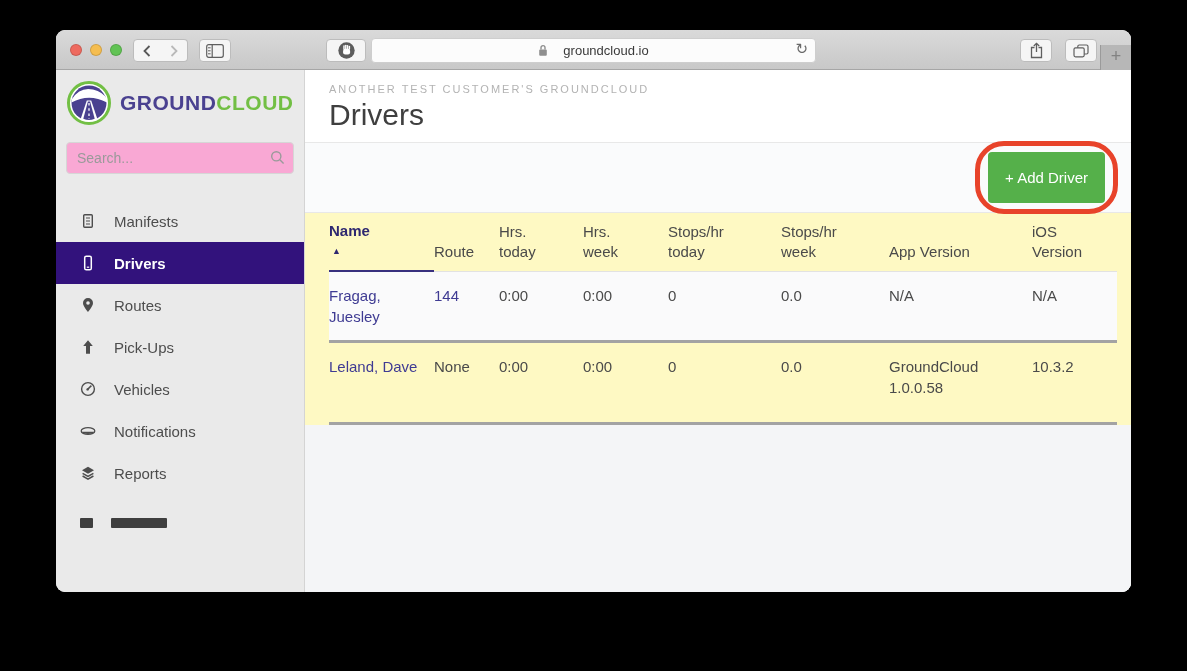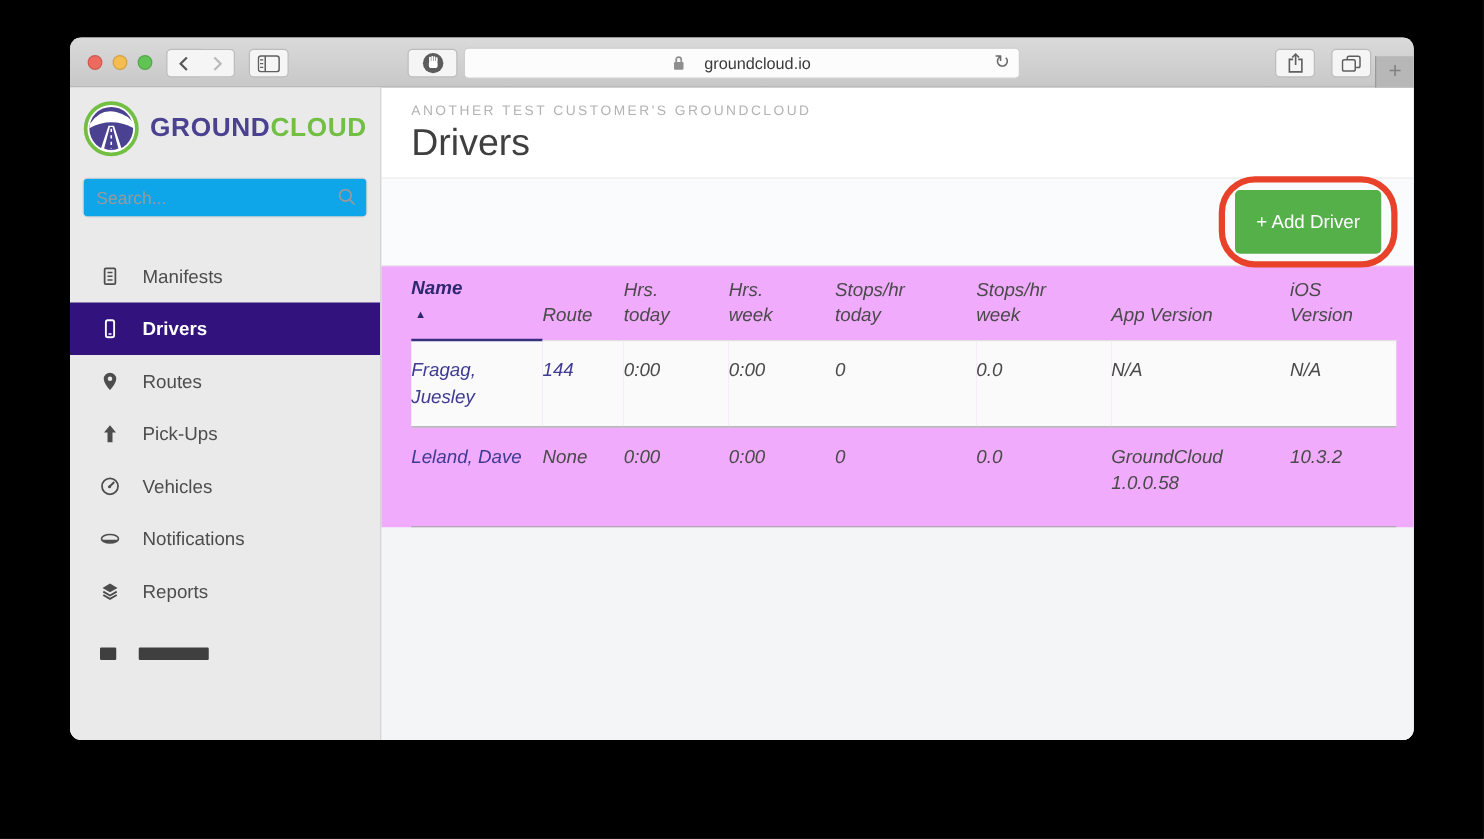--- a/index.html
+++ b/index.html
@@ -38,21 +38,21 @@
   .content { display:flex; height:662px; }
 
   
   .sidebar { width:249px; min-width:249px; background:#eaeaea; border-right:1px solid #d4d4d4;
     overflow:hidden; position:relative; }
   .brand { display:flex; align-items:center; gap:8px; margin:10px 0 0 10px; height:46px; }
   .brand-text { font-size:21px; font-weight:700; letter-spacing:.5px; }
   .brand-ground { color:#4a4190; } .brand-cloud { color:#72bf44; }
   .searchbox { position:relative; margin:16px 10px 0; }
   .searchbox input { width:100%; height:32px; border:1px solid #d6d6d6; border-radius:4px;
-    background:#0ea5e9; padding:0 30px 0 10px; font-size:14px; color:#444;
+    background:#f9a8d4; padding:0 30px 0 10px; font-size:14px; color:#444;
     font-family:"Liberation Sans", sans-serif; outline:none; }
   .searchbox input::placeholder { color:#9a9a9a; }
   .search-ico { position:absolute; right:9px; top:8px; }
 
   .nav { margin-top:26px; }
   .nav-item { height:42px; display:flex; align-items:center; gap:18px; padding-left:24px;
     font-size:15px; color:#4d4d4d; cursor:pointer; }
   .nav-item .ico { width:16px; height:16px; display:inline-flex; }
   .nav-item.active { background:#32127c; color:#fff; font-weight:700; }
   .section-label { margin-top:6px; height:20px; padding-left:24px; font-size:11px; letter-spacing:1.5px;
@@ -68,29 +68,29 @@
   .page-title { font-size:30px; color:#3f3f3f; font-weight:400; margin-top:3px; }
 
   .action-bar { background:#fafbfc; height:70px; border-bottom:1px solid #e8e8e8;
     display:flex; align-items:center; justify-content:flex-end; padding-right:26px; }
   .annot-wrap { position:relative; }
   .add-btn { background:#55b04a; color:#fff; border:none; border-radius:4px; padding:17px 17px;
     font-size:15px; font-weight:500; font-family:"Liberation Sans", sans-serif; cursor:pointer; }
   .annot-ring { position:absolute; left:-13px; right:-13px; top:-11px; bottom:-11px;
     border:5px solid #e8432a; border-radius:29px; pointer-events:none; }
 
-  .table-area { background:#f0abfc; padding:0 14px 0 24px;font-style:italic; }
+  .table-area { background:#fef9c3; padding:0 14px 0 24px; }
   table { border-collapse:collapse; table-layout:fixed; width:788px; }
   th { text-align:left; vertical-align:bottom; font-weight:400; font-size:15px; color:#4a4a4a;
     padding:8px 8px 9px 0; border-bottom:1px solid #e2e2e2; line-height:20px; }
   th span { display:block; }
   th.sorted { font-weight:700; color:#2e2870; border-bottom:2px solid #38307e; }
   th.sorted .arrow { display:inline; font-size:9px; vertical-align:2px; margin-left:3px; }
   td { font-size:15px; color:#4a4a4a; padding:13px 8px 13px 0; vertical-align:top; line-height:21px; }
-  tbody tr { border-bottom:1px solid #a3a3a3; }
+  tbody tr { border-bottom:3px solid #a3a3a3; }
   tbody tr:first-child { background:#fafafb; }
   tbody tr:last-child td { padding-bottom:24px; }
   a.cell-link { color:#3f3b93; text-decoration:none; }
   .filler { flex:1; background:#f4f5f7; border-top:0; }
 
   .ico svg, .glyph svg { display:block; }
 </style>
 </head>
 <body>
 

